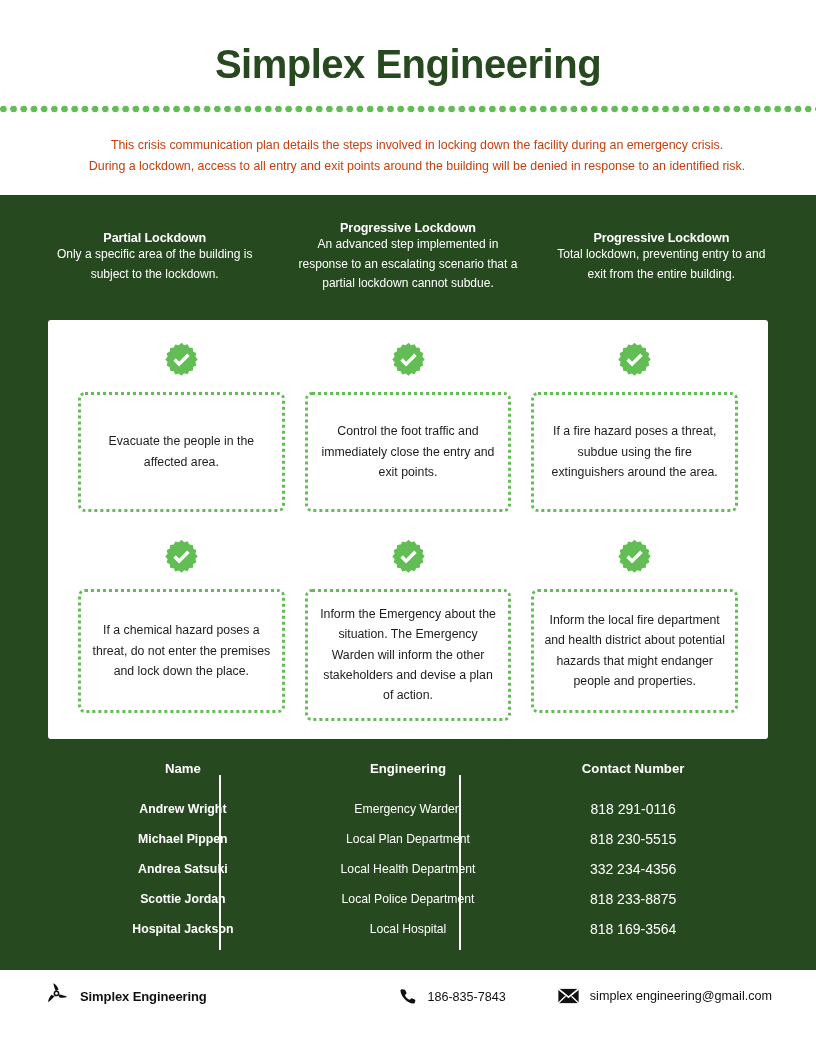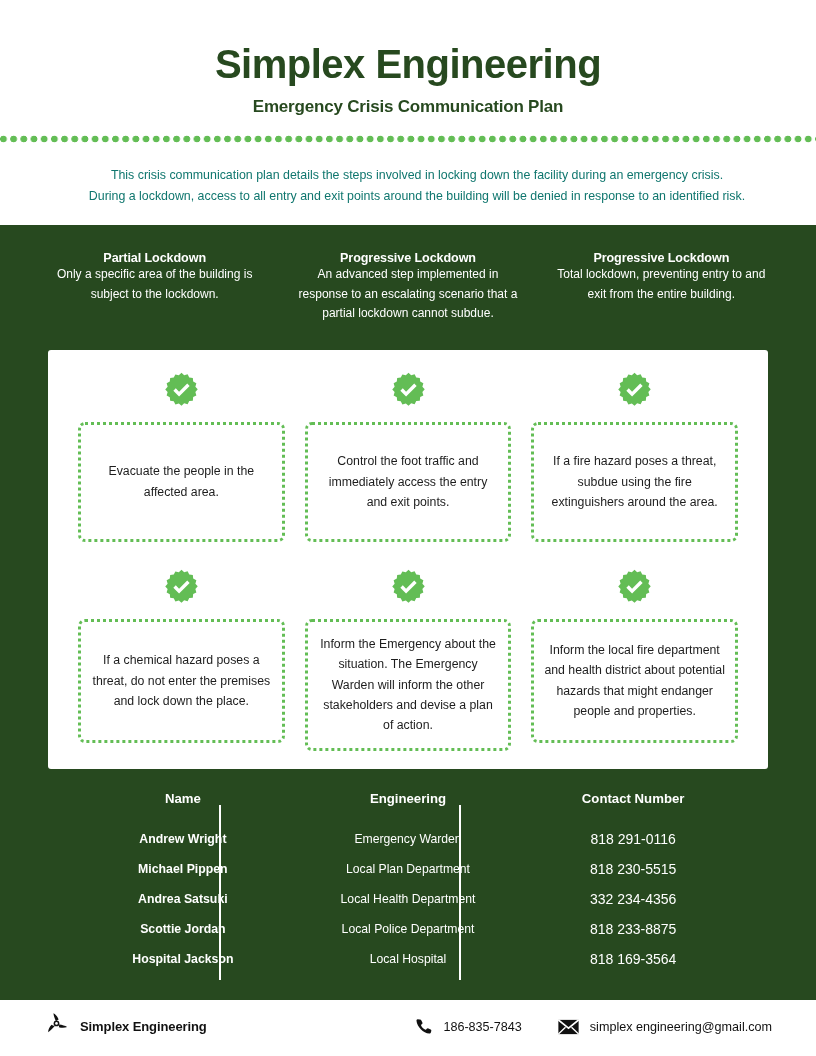--- a/index.html
+++ b/index.html
@@ -41,32 +41,33 @@
     background-image:radial-gradient(circle at 3.5px 4px, #63bd55 3.2px, rgba(0,0,0,0) 3.6px);
     background-size:10.2px 8px;
     background-repeat:repeat-x;
   }
 
   .intro {
     padding:22px 48px 18px 66px;
     text-align:center;
     font-size:12.4px;
     line-height:1.72;
-    color:#0f766e;
+    color:#c2410c;
   }
 
   
   .green-body {
     background:#27491f;
     padding:0 0 0 0;
   }
 
   .lockdown-row {
     display:flex;
     padding:26px 28px 4px 28px;
+    align-items:center;
   }
   .lockdown-col {
     flex:1;
     text-align:center;
     padding:0 14px;
   }
   .lockdown-title {
     color:#ffffff;
     font-size:12.6px;
     font-weight:700;
@@ -121,21 +122,20 @@
   .steps-row.second .step-box { min-height:124px; }
 
   
   .contact-table {
     padding:22px 72px 0 72px;
     position:relative;
   }
   .ct-header, .ct-row {
     display:flex;
     align-items:center;
-    justify-content:space-between;
   }
   .ct-header { margin-bottom:6px; }
   .ct-col { flex:1; text-align:center; color:#ffffff; }
   .ct-col.name { flex:0 0 33%; }
   .ct-col.dept { flex:0 0 34%; }
   .ct-col.phone { flex:0 0 33%; }
   .ct-h {
     font-size:13.2px;
     font-weight:700;
     padding-bottom:12px;
@@ -174,41 +174,40 @@
   .footer-brand {
     font-size:13px;
     font-weight:700;
     color:#111111;
     margin-left:11px;
     letter-spacing:-0.1px;
   }
   .footer-right {
     margin-left:auto;
     display:flex;
-    align-items:center;
-    gap:0;
+    align-items:flex-start;
+    gap:16px;
   }
   .contact-item {
     display:flex;
     align-items:center;
     margin-left:36px;
   }
   .contact-item .ico { display:block; }
   .contact-item .txt {
     font-size:12.6px;
     color:#111111;
     margin-left:11px;
   }
 </style>
 </head>
 <body>
 
 <div class="header">
   <div class="brand-title">Simplex Engineering</div>
-  <div class="brand-subtitle">Emergency Crisis Communication Plan</div>
 </div>
 <div class="dot-divider"></div>
 <div class="intro">
   <div>This crisis communication plan details the steps involved in locking down the facility during an emergency crisis.</div>
   <div>During a lockdown, access to all entry and exit points around the building will be denied in response to an identified risk.</div>
 </div>
 
 <div class="green-body">
 
   <div class="lockdown-row">
@@ -238,21 +237,21 @@
           <div class="step-text">Evacuate the people in the affected area.</div>
         </div>
       </div>
 
       <div class="step">
         <svg class="badge" viewBox="0 0 64 64">
           <path fill="#63BD55" d="M32 1.5l4.6 4.1 6-1.6 2.8 5.5 6.2.7.6 6.2 5.5 2.9-1.7 6 4.1 4.6-4.1 4.6 1.7 6-5.5 2.9-.6 6.2-6.2.7-2.8 5.5-6-1.6L32 58.5l-4.6-4.1-6 1.6-2.8-5.5-6.2-.7-.6-6.2-5.5-2.9 1.7-6-4.1-4.6 4.1-4.6-1.7-6 5.5-2.9.6-6.2 6.2-.7 2.8-5.5 6 1.6z"></path>
           <path fill="#FFFFFF" d="M27.8 42.4L17.9 32.5l4.2-4.2 5.7 5.7 14.1-14.1 4.2 4.2z"></path>
         </svg>
         <div class="step-box">
-          <div class="step-text">Control the foot traffic and immediately access the entry and exit points.</div>
+          <div class="step-text">Control the foot traffic and immediately close the entry and exit points.</div>
         </div>
       </div>
 
       <div class="step">
         <svg class="badge" viewBox="0 0 64 64">
           <path fill="#63BD55" d="M32 1.5l4.6 4.1 6-1.6 2.8 5.5 6.2.7.6 6.2 5.5 2.9-1.7 6 4.1 4.6-4.1 4.6 1.7 6-5.5 2.9-.6 6.2-6.2.7-2.8 5.5-6-1.6L32 58.5l-4.6-4.1-6 1.6-2.8-5.5-6.2-.7-.6-6.2-5.5-2.9 1.7-6-4.1-4.6 4.1-4.6-1.7-6 5.5-2.9.6-6.2 6.2-.7 2.8-5.5 6 1.6z"></path>
           <path fill="#FFFFFF" d="M27.8 42.4L17.9 32.5l4.2-4.2 5.7 5.7 14.1-14.1 4.2 4.2z"></path>
         </svg>
         <div class="step-box">
           <div class="step-text">If a fire hazard poses a threat, subdue using the fire extinguishers around the area.</div>

